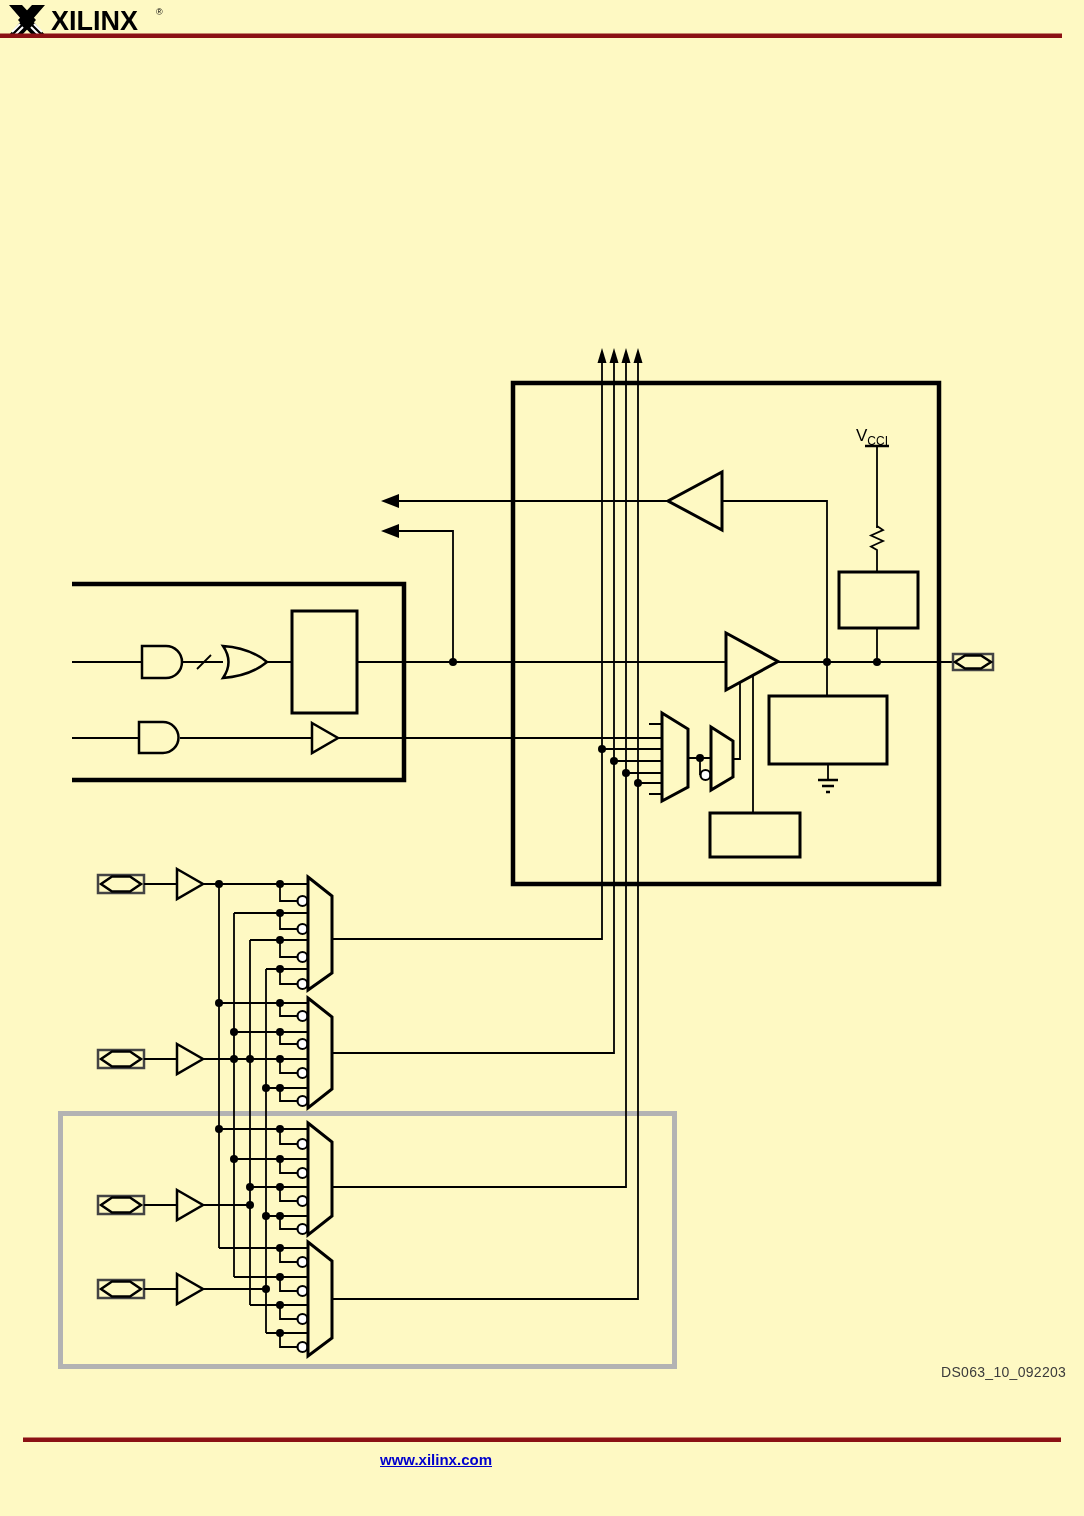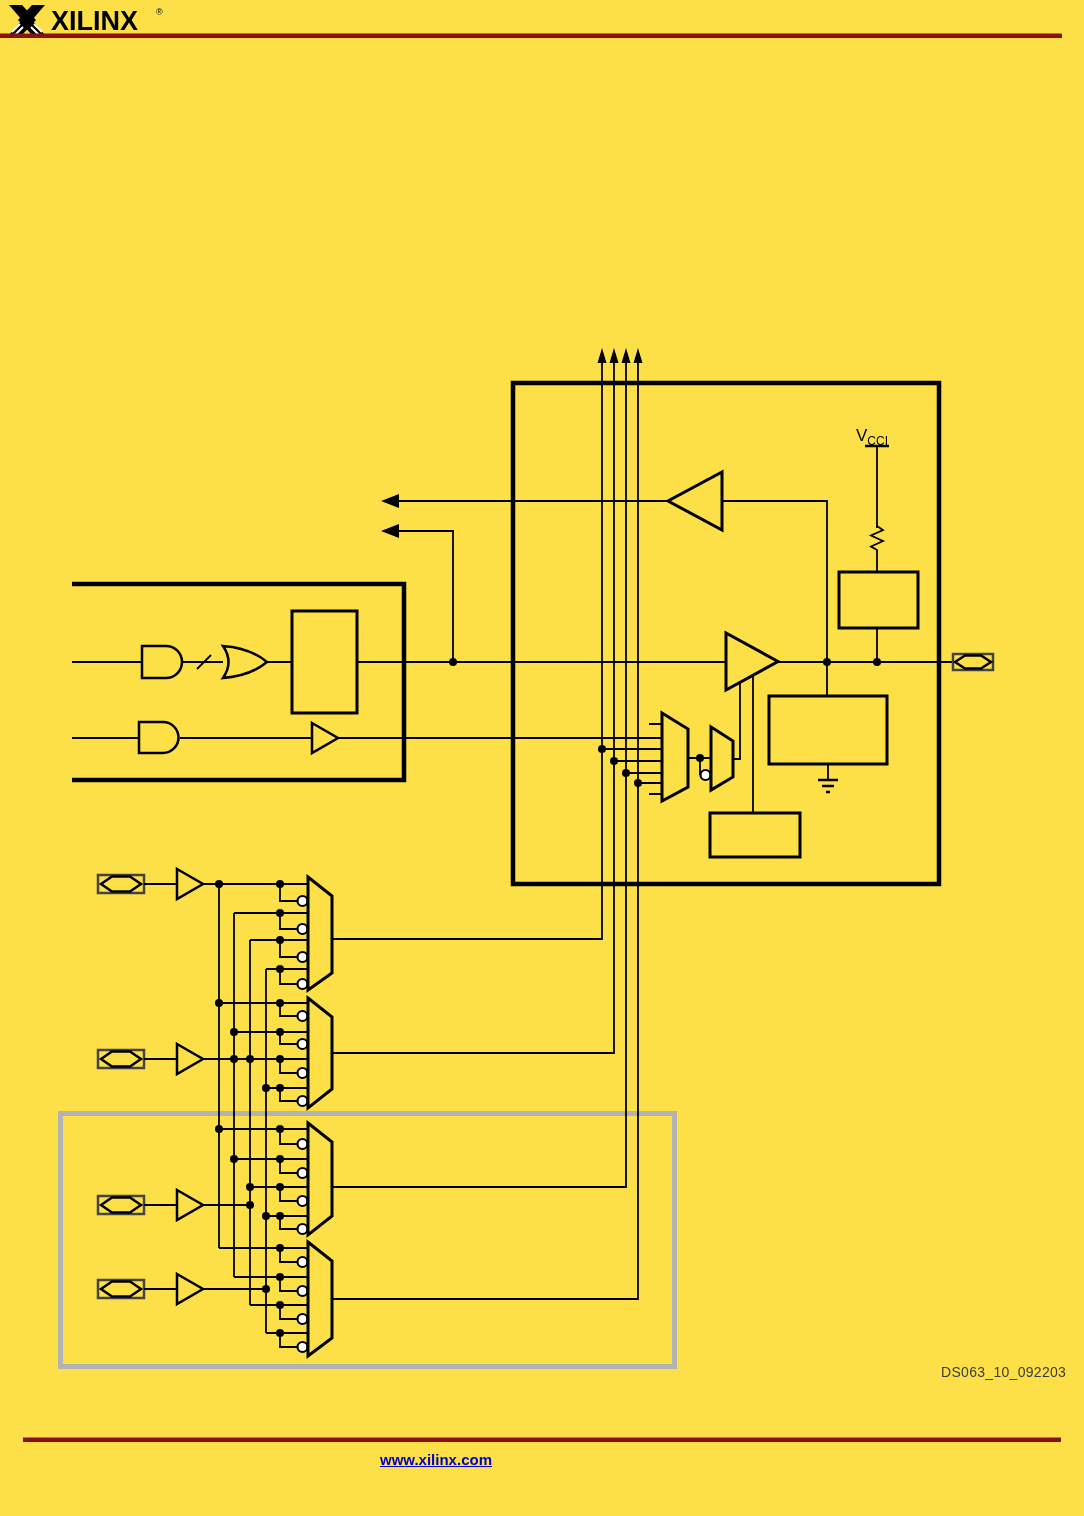--- a/index.html
+++ b/index.html
@@ -1,16 +1,16 @@
 <!DOCTYPE html>
 <html><head>
 <meta charset="utf-8">
 <style>
   html,body{margin:0;padding:0;background:#ffffff;}
-  .page{position:relative;width:1084px;height:1516px;background:#fde047;overflow:hidden;
+  .page{position:relative;width:1084px;height:1516px;background:#fef9c3;overflow:hidden;
         font-family:"Liberation Sans", sans-serif;}
   .diagram-svg{position:absolute;left:0;top:0;}
   
   .ln{fill:none;stroke:#000;stroke-width:1.8;}
   .g2{fill:none;stroke:#000;stroke-width:2.5;}
   .b3{fill:none;stroke:#000;stroke-width:3;}
   .b4{fill:none;stroke:#000;stroke-width:4.5;}
   .dot{fill:#000;stroke:none;}
   .arr{fill:#000;stroke:none;}
   .bub{fill:#fff;stroke:#000;stroke-width:2.2;}

